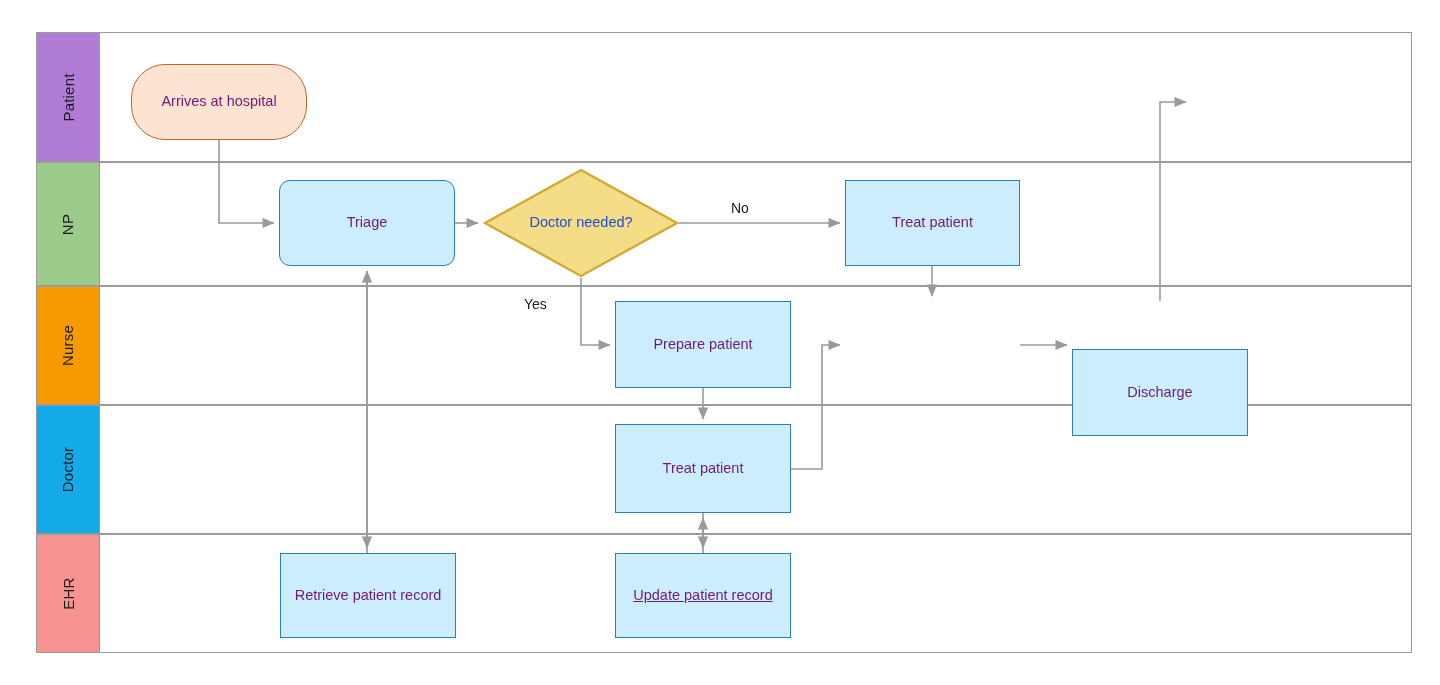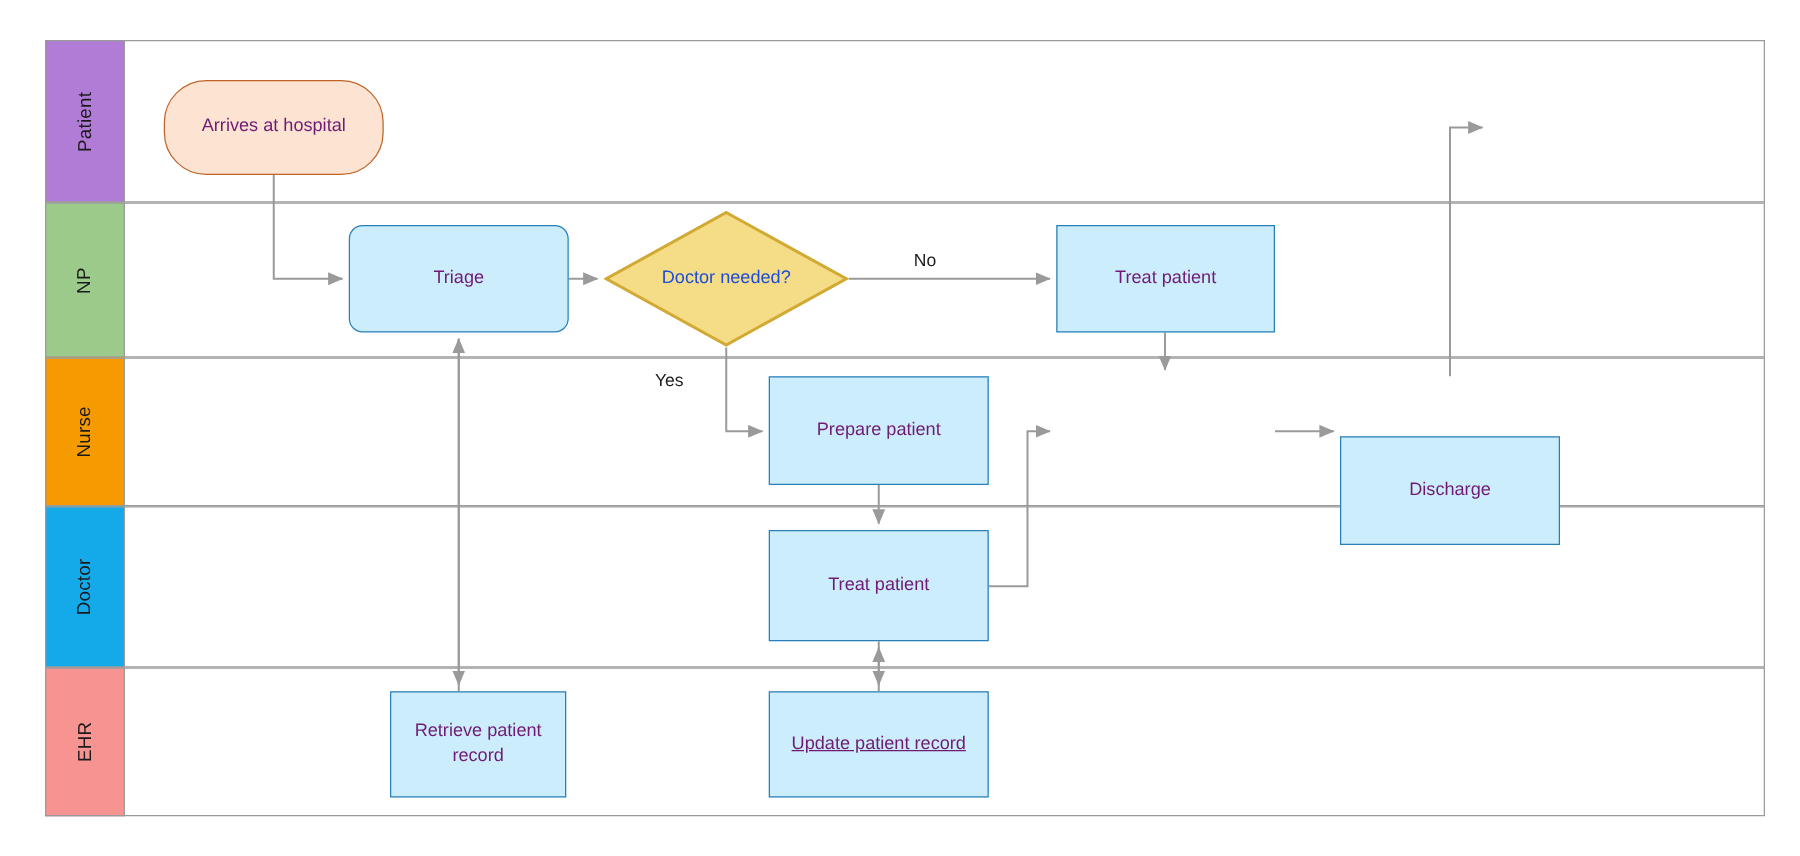--- a/index.html
+++ b/index.html
@@ -191,21 +191,21 @@
 
 
   <div class="node proc" style="left:1072px;top:301px;width:176px;height:87px;margin-top:48px;">
     <span>Discharge</span>
   </div>
 
   <div class="node proc" style="left:615px;top:424px;width:176px;height:89px;">
     <span>Treat patient</span>
   </div>
 
-  <div class="node proc" style="left:280px;top:553px;width:141px;height:85px;margin-left:32px;">
+  <div class="node proc" style="left:280px;top:553px;width:176px;height:85px;">
     <span>Retrieve patient record</span>
   </div>
 
   <div class="node proc" style="left:615px;top:553px;width:176px;height:85px;text-decoration:underline;">
     <span>Update patient record</span>
   </div>
 
   <div class="edge-label" style="left:731px;top:200px;">No</div>
   <div class="edge-label" style="left:524px;top:296px;">Yes</div>
 

